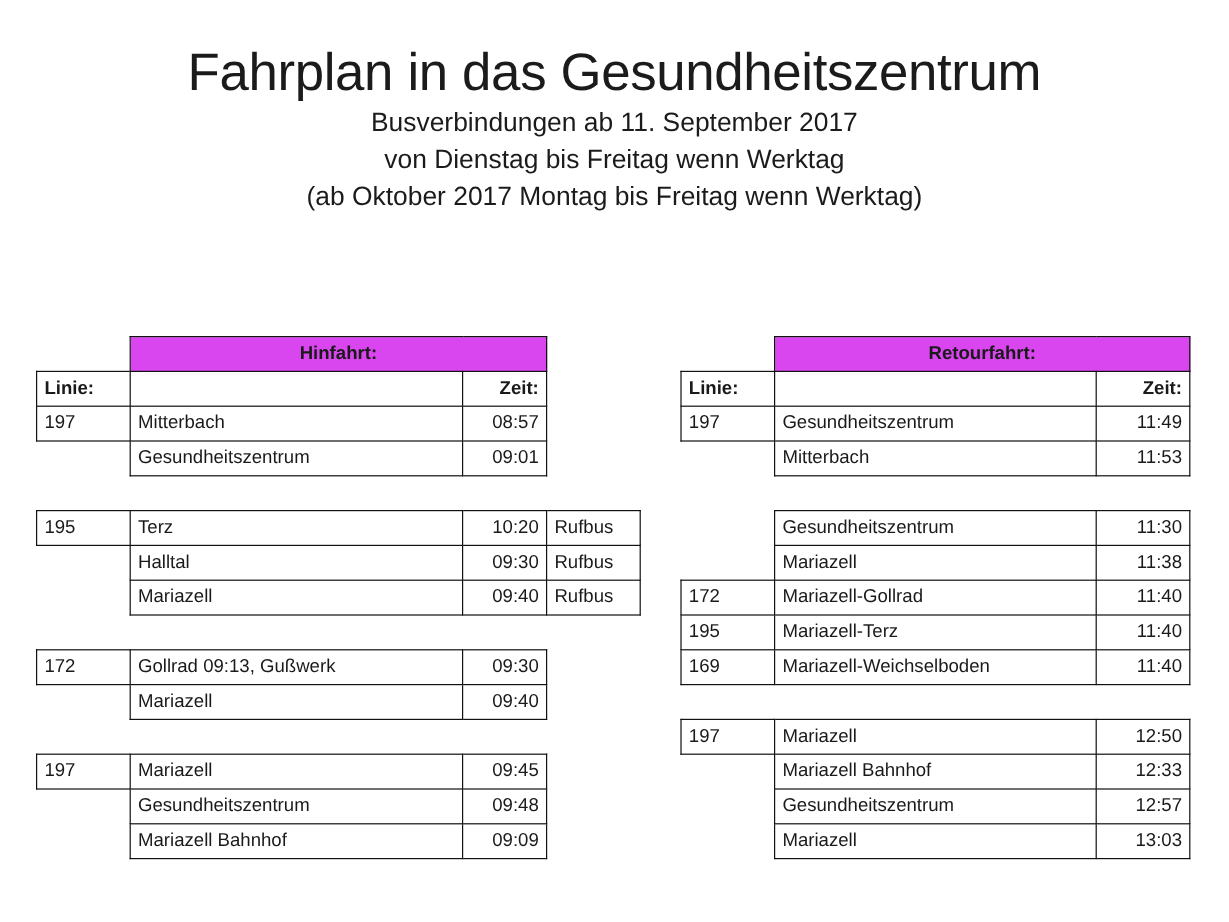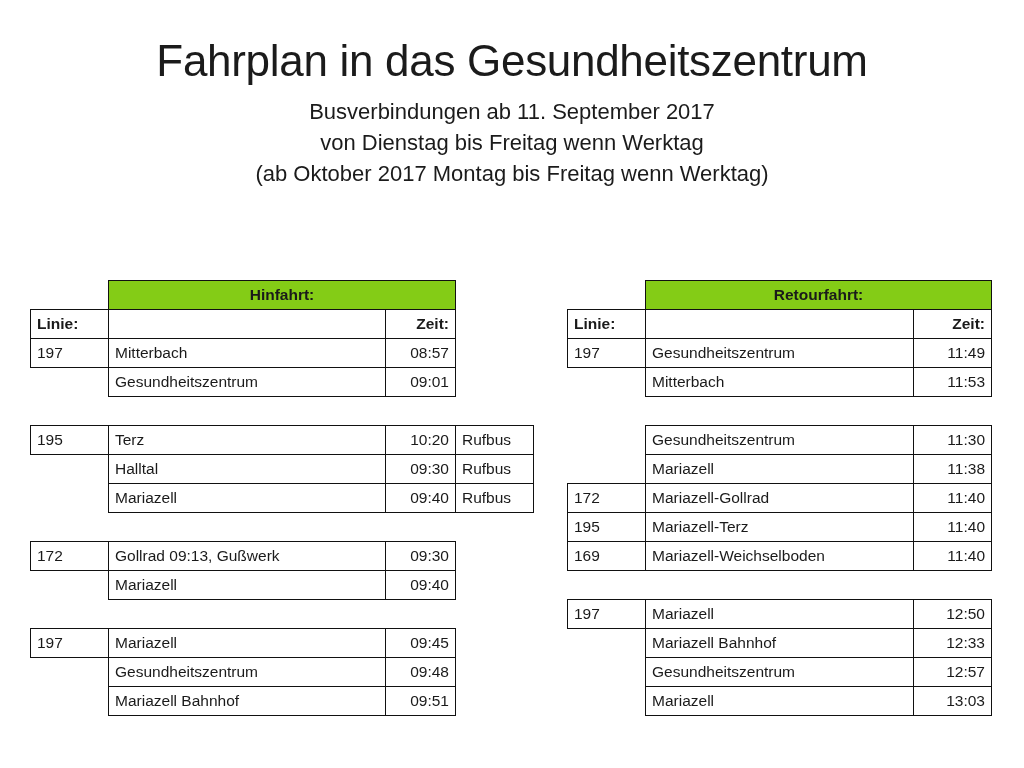--- a/index.html
+++ b/index.html
@@ -23,21 +23,20 @@
     text-align: center;
     font-size: 44px;
     font-weight: normal;
     letter-spacing: -0.3px;
     margin: 0;
     padding-top: 36px;
     color: #1b1b1b;
   }
   .subtitle-block {
     text-align: center;
-    margin-top: 10px;
   }
   .subtitle {
     font-size: 22px;
     line-height: 31px;
     color: #1b1b1b;
   }
   .columns {
     position: absolute;
     top: 280px;
     left: 0;
@@ -64,21 +63,21 @@
     height: 28px;
     padding: 0 6px;
     white-space: nowrap;
     vertical-align: middle;
   }
   td.blank {
     border: none !important;
     height: 28px;
   }
   .hdr-orange {
-    background: #84cc16;
+    background: #d946ef;
     font-weight: bold;
     text-align: center;
   }
   .hdr-label {
     font-weight: bold;
   }
   .c-line {
     text-align: left;
   }
   .c-time {
@@ -213,21 +212,21 @@
           </tr>
           <tr>
             <td class="blank"></td>
             <td class="c-stop">Gesundheitszentrum</td>
             <td class="c-time">09:48</td>
             <td class="blank"></td>
           </tr>
           <tr>
             <td class="blank"></td>
             <td class="c-stop">Mariazell Bahnhof</td>
-            <td class="c-time">09:51</td>
+            <td class="c-time">09:09</td>
             <td class="blank"></td>
           </tr>
         </tbody>
       </table>
     </div>
 
     <div class="col-right">
       <table class="sched right-tbl">
         <colgroup>
           <col class="r1">

